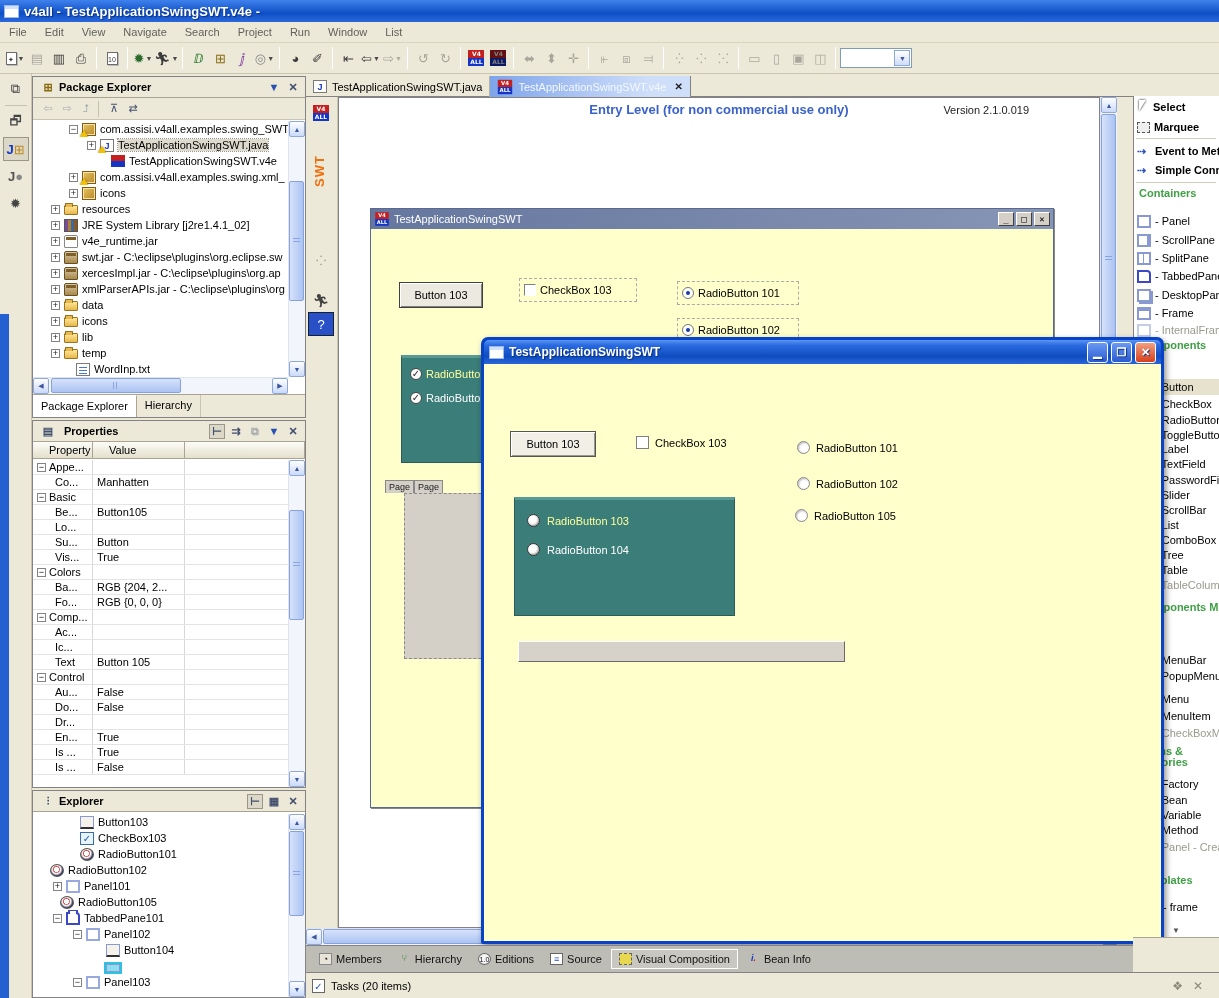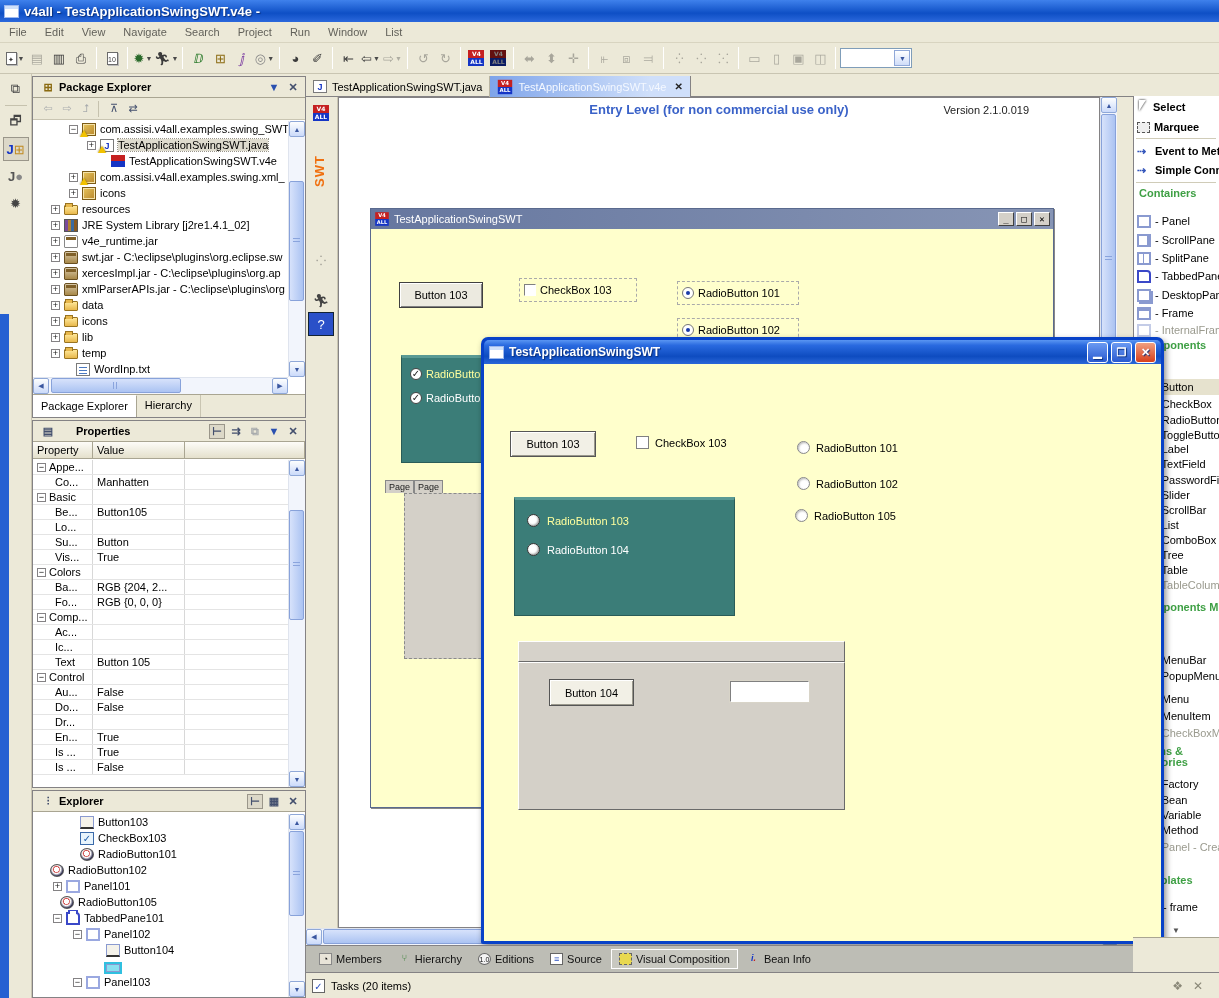--- a/index.html
+++ b/index.html
@@ -71,21 +71,21 @@
 .sbt{position:absolute;background:linear-gradient(90deg,#d7e2fb,#abc3f2);border:1px solid #88a2da;border-radius:2px}
 .sbt.h{background:linear-gradient(180deg,#d7e2fb,#abc3f2)}
 .grip{position:absolute;left:3px;right:3px;top:50%;height:6px;margin-top:-3px;background:repeating-linear-gradient(180deg,#8aa4dd 0 1px,transparent 1px 3px)}
 
 .prow{display:flex;height:15px;border-bottom:1px solid #e4e4e4;align-items:center}
 .pc1{width:60px;border-right:1px solid #d8d8d8;height:100%;display:flex;align-items:center;padding-left:4px}
 .pc1.sub{padding-left:22px}
 .pc2{width:92px;border-right:1px solid #d8d8d8;height:100%;display:flex;align-items:center;padding-left:4px}
 .pcat{width:9px;height:9px;border:1px solid #848284;background:#fff;font-size:9px;line-height:7px;text-align:center;margin-right:3px}
 .phr{display:flex;height:17px;background:#ece9d8}
-.phr div{border-right:1px solid #a9a592;border-bottom:1px solid #a9a592;padding:2px 4px;background:linear-gradient(#fdfcf8,#e4e0cc)}
+.phr div{border-right:1px solid #a9a592;border-bottom:1px solid #a9a592;padding:2px 16px;background:linear-gradient(#fdfcf8,#e4e0cc)}
 
 #edittabs{left:306px;top:76px;width:827px;height:21px;background:#ece9d8;border-bottom:1px solid #848284;display:flex}
 .etab{display:flex;align-items:center;padding:0 7px;border-right:1px solid #b8b4a2;height:21px}
 .etab.active{background:linear-gradient(90deg,#7ea4ea,#cfdffa 80%);color:#f4f8ff;border-right:1px solid #848284}
 .etab .cl{margin-left:8px;color:#222;font-size:10px;font-weight:bold}
 #sidestrip{left:306px;top:97px;width:32px;height:831px;background:#ece9d8;border-right:1px solid #c9c5b2}
 .swt-vert{position:absolute;left:6px;top:58px;color:#f07010;font-weight:bold;font-size:13px;writing-mode:vertical-rl;transform:rotate(180deg);letter-spacing:1px}
 #canvas{left:338px;top:97px;width:762px;height:831px;background:#fff;border:1px solid #848284}
 .banner{position:absolute;left:0;top:4px;width:100%;text-align:center;color:#3a62c8;font-weight:bold;font-size:13px}
 .version{position:absolute;right:70px;top:6px;color:#222;font-size:11px}
@@ -428,21 +428,21 @@
   </div>
   <div style="position:absolute;left:0;bottom:0;width:100%;height:23px;background:#ece9d8;border-top:1px solid #a9a592;display:flex">
     <span style="padding:4px 8px;background:#fff;border-right:1px solid #a9a592;border-top:1px solid #fff">Package Explorer</span>
     <span style="padding:4px 8px;border-right:1px solid #c9c5b2">Hierarchy</span>
   </div>
 </div>
 
 <div class="abs vpanel" style="left:32px;top:420px;width:274px;height:368px">
   <div class="vhead">
     <span class="hico">▤</span>
-    <span style="margin-left:20px">Properties</span>
+    <span style="margin-left:8px">Properties</span>
     <span class="sp"></span>
     <span class="hico pressed">⊢</span>
     <span class="hico">⇉</span>
     <span class="hico" style="opacity:.4">⧉</span>
     <span class="hico" style="color:#2a50b0">▼</span>
     <span class="hico">✕</span>
   </div>
   <div class="phr">
     <div style="width:60px">Property</div>
     <div style="width:92px">Value</div>
@@ -913,26 +913,20 @@
       <div style="display:flex;align-items:center;margin:14px 0 0 12px;color:#ffff9e">
           <span class="tealrad" style="margin-right:7px"></span>
           <span>RadioButton 103</span>
         </div>
       <div style="display:flex;align-items:center;margin:16px 0 0 12px;color:#fff">
           <span class="tealrad" style="margin-right:7px"></span>
           <span>RadioButton 104</span>
         </div>
     </div>
     <div class="tabstrip" style="position:absolute;left:34px;top:277px;width:327px;height:21px"></div>
-    <div class="gpanel" style="position:absolute;left:34px;top:298px;width:327px;height:148px">
-      <div class="btnxp" style="position:absolute;left:30px;top:16px;width:85px;height:27px">
-          <span>Button 104</span>
-        </div>
-      <input class="tfxp" style="position: absolute; left: 211px; top: 18px; width: 79px; height: 21px; padding-left: 3px;" value="">
-    </div>
   </div>
 </div>
 
 <div class="abs" id="btabs">
   <span class="btab">
       <span class="bico" style="background:#e8e4d8;border:1px solid #888">◔</span>
       <span>Members</span>
     </span>
   <span class="btab">
       <span class="bico" style="color:#2a7a2a">⑂</span>

